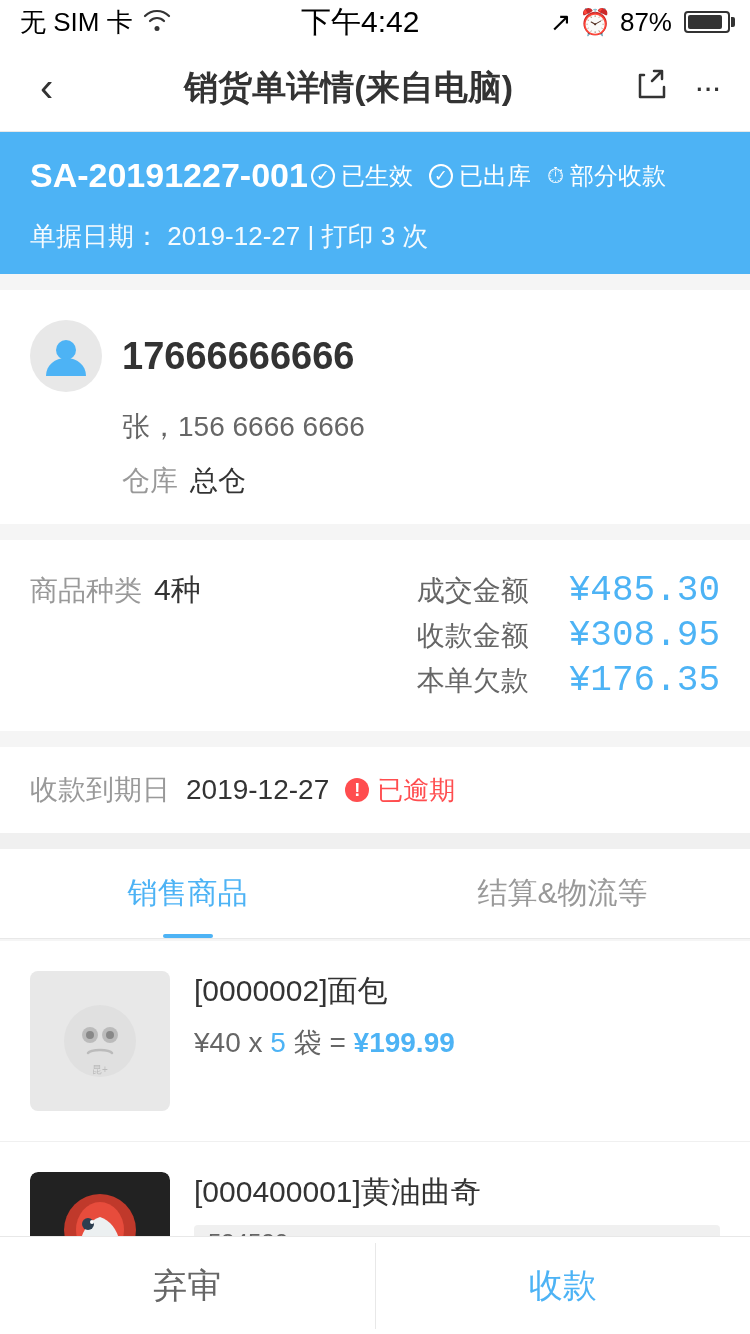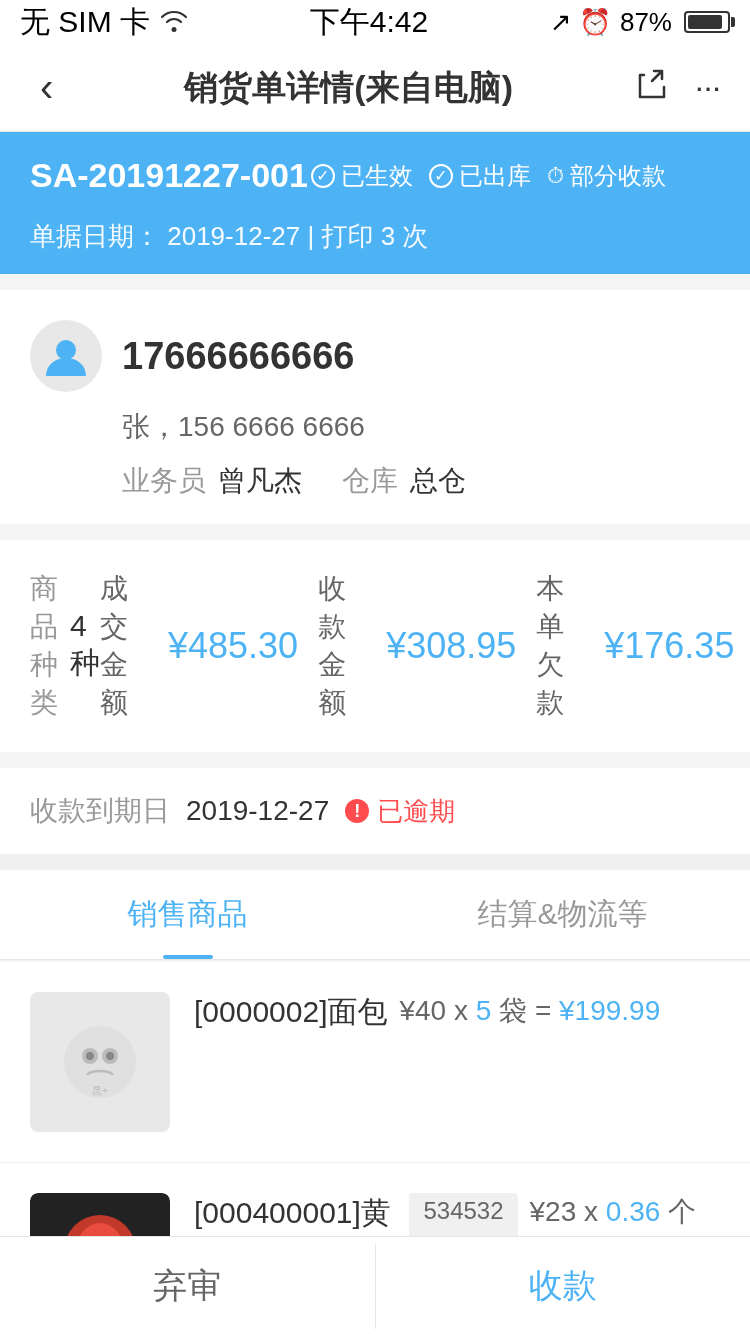--- a/index.html
+++ b/index.html
@@ -19,21 +19,21 @@
       display: flex;
       align-items: center;
       justify-content: space-between;
       padding: 0 20px;
       font-size: 28px;
     }
     .status-left {
       display: flex;
       align-items: center;
       gap: 10px;
-      font-size: 30px;
+      font-size: 26px;
     }
     .status-center {
       font-size: 30px;
       font-weight: 500;
     }
     .status-right {
       display: flex;
       align-items: center;
       gap: 8px;
       font-size: 26px;
@@ -233,23 +233,24 @@
     }
     .stats-label {
       color: #999;
     }
     .stats-value-black {
       color: #333;
       font-size: 30px;
     }
     .stats-right {
       display: flex;
-      flex-direction: row;
-      gap: 20px;
+      flex-direction: column;
+      gap: 4px;
       align-items: flex-end;
+      font-family: Liberation Mono, monospace;
     }
     .amount-row {
       display: flex;
       justify-content: space-between;
       align-items: center;
       gap: 40px;
       font-size: 28px;
     }
     .amount-label {
       color: #666;
@@ -352,21 +353,21 @@
       background: #f0f0f0;
       flex-shrink: 0;
       display: flex;
       align-items: center;
       justify-content: center;
       overflow: hidden;
     }
     .product-info {
       flex: 1;
       display: flex;
-      flex-direction: row;
+      flex-direction: column;
       gap: 12px;
     }
     .product-name {
       font-size: 30px;
       color: #333;
       font-weight: 500;
     }
     .product-sku-tag {
       display: inline-block;
       background: #f0f0f0;
@@ -374,21 +375,21 @@
       font-size: 24px;
       padding: 4px 14px;
       border-radius: 4px;
     }
     .product-price-row {
       font-size: 28px;
       color: #666;
     }
     .product-price-highlight {
       color: #4db3f5;
-      font-weight: 400;
+      font-weight: 700;
     }
     .product-qty-highlight {
       color: #4db3f5;
     }
 
     
     .bottom-bar {
       position: fixed;
       bottom: 0;
       left: 0;
@@ -495,24 +496,20 @@
       <svg viewBox="0 0 48 48" fill="none" xmlns="http://www.w3.org/2000/svg">
         <circle cx="24" cy="18" r="10" fill="#4db3f5"></circle>
         <path d="M4 44c0-11 9-18 20-18s20 7 20 18" fill="#4db3f5"></path>
       </svg>
     </div>
     <span class="customer-name">17666666666</span>
   </div>
   <div class="customer-sub">张，156 6666 6666</div>
   <div class="customer-detail-row">
     <div class="customer-detail-item">
-      <span class="detail-label">业务员</span>
-      <span class="detail-value">曾凡杰</span>
-    </div>
-    <div class="customer-detail-item">
       <span class="detail-label">仓库</span>
       <span class="detail-value">总仓</span>
     </div>
   </div>
 </div>
 
 <div class="stats-section">
   <div class="stats-left">
     <div class="stats-item">
       <span class="stats-label">商品种类</span>

